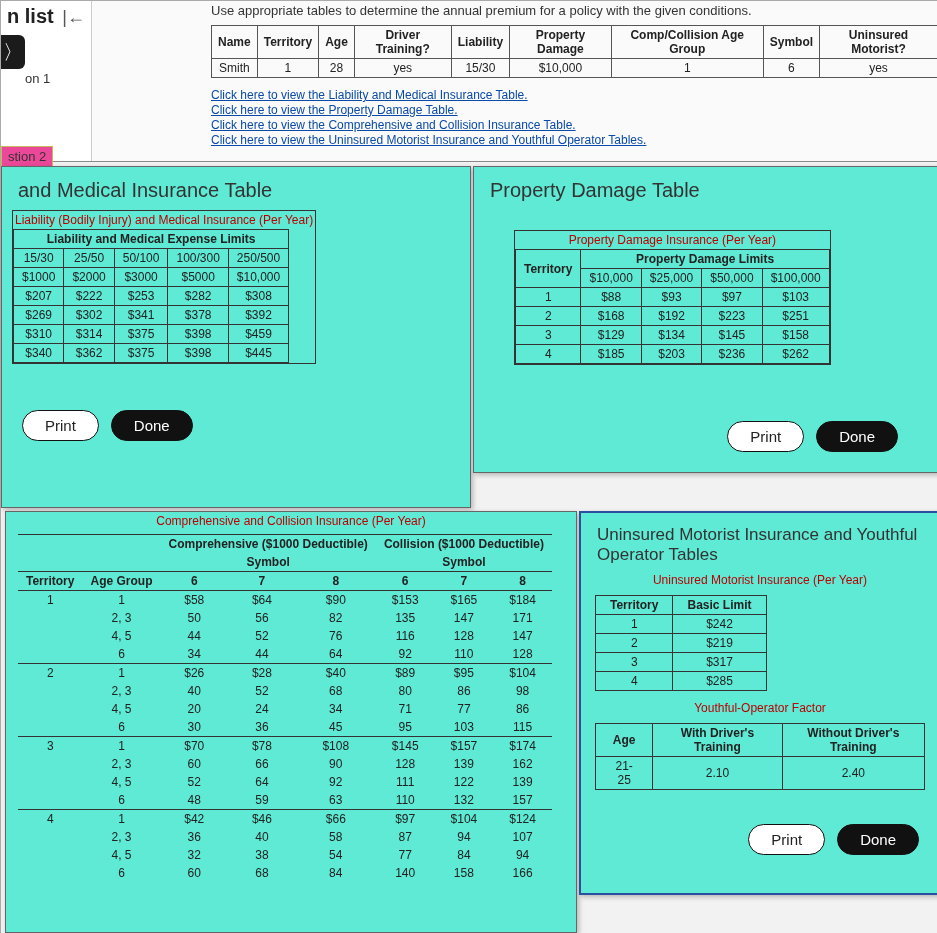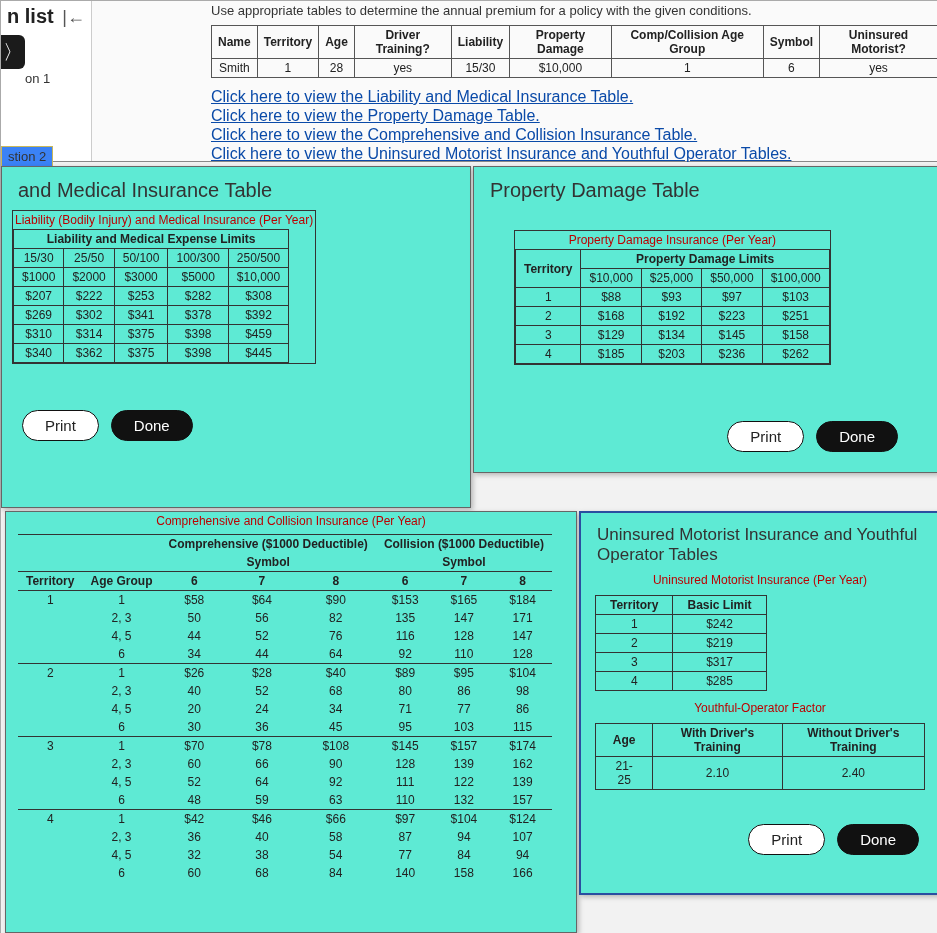--- a/index.html
+++ b/index.html
@@ -4,26 +4,26 @@
 <style>
   html,body{margin:0;padding:0;font-family:Arial,Helvetica,sans-serif;background:#e8e8e8;color:#222;font-size:13px}
   .stage{position:relative;width:937px;height:933px;background:#f2f2f2;overflow:hidden;border:1px solid #aaa}
   
   .topstrip{position:absolute;left:0;top:0;right:0;height:160px;background:#fafafa;border-bottom:1px solid #888}
   .nav-col{position:absolute;left:0;top:0;width:90px;height:160px;background:#fff;border-right:1px solid #ccc}
   .nav-title{font-size:20px;font-weight:600;padding:4px 6px}
   .collapse-icon{position:absolute;right:6px;top:6px;font-size:18px;color:#555}
   .arrow-box{position:absolute;left:0;top:34px;width:24px;height:34px;background:#1b1b1b;color:#fff;font-size:20px;display:flex;align-items:center;justify-content:center;border-top-right-radius:6px;border-bottom-right-radius:6px}
   .nav-item{position:absolute;left:24px;top:70px;font-size:13px;color:#333}
-  .nav-item2{position:absolute;left:0;top:145px;font-size:13px;color:#333;background:#3b82f6;padding:2px 6px;border:1px solid #c9b85a}
+  .nav-item2{position:absolute;left:0;top:145px;font-size:13px;color:#333;background:#ec4899;padding:2px 6px;border:1px solid #c9b85a}
   .instr{position:absolute;left:210px;top:2px;font-size:13px;color:#333}
   .cond-table{position:absolute;left:210px;top:24px;border-collapse:collapse;font-size:12px}
   .cond-table th,.cond-table td{border:1px solid #555;padding:2px 6px;text-align:center;font-weight:400}
   .cond-table th{font-weight:600}
-  .link{color:#0a4aa8;text-decoration:underline;display:block;font-size:16px;margin:1px 0}
+  .link{color:#0a4aa8;text-decoration:underline;display:block;font-size:12px;margin:1px 0}
   .links{position:absolute;left:210px;top:86px}
   
   .panel{position:absolute;background:#5eead4;border:1px solid #666;box-shadow:2px 2px 5px rgba(0,0,0,.25)}
   .panel-title{font-size:20px;color:#333;padding:12px 16px 6px}
   table.data{border-collapse:collapse;font-size:12px;margin:4px 10px}
   table.data th,table.data td{border:1px solid #333;padding:2px 8px;text-align:center;font-weight:400}
   table.data th{font-weight:400}
   .btnrow{display:flex;gap:12px;padding:14px 20px}
   .btn{border:1.5px solid #111;border-radius:22px;padding:6px 22px;font-size:15px;background:#fff;display:inline-block}
   .btn.dark{background:#111;color:#fff}

